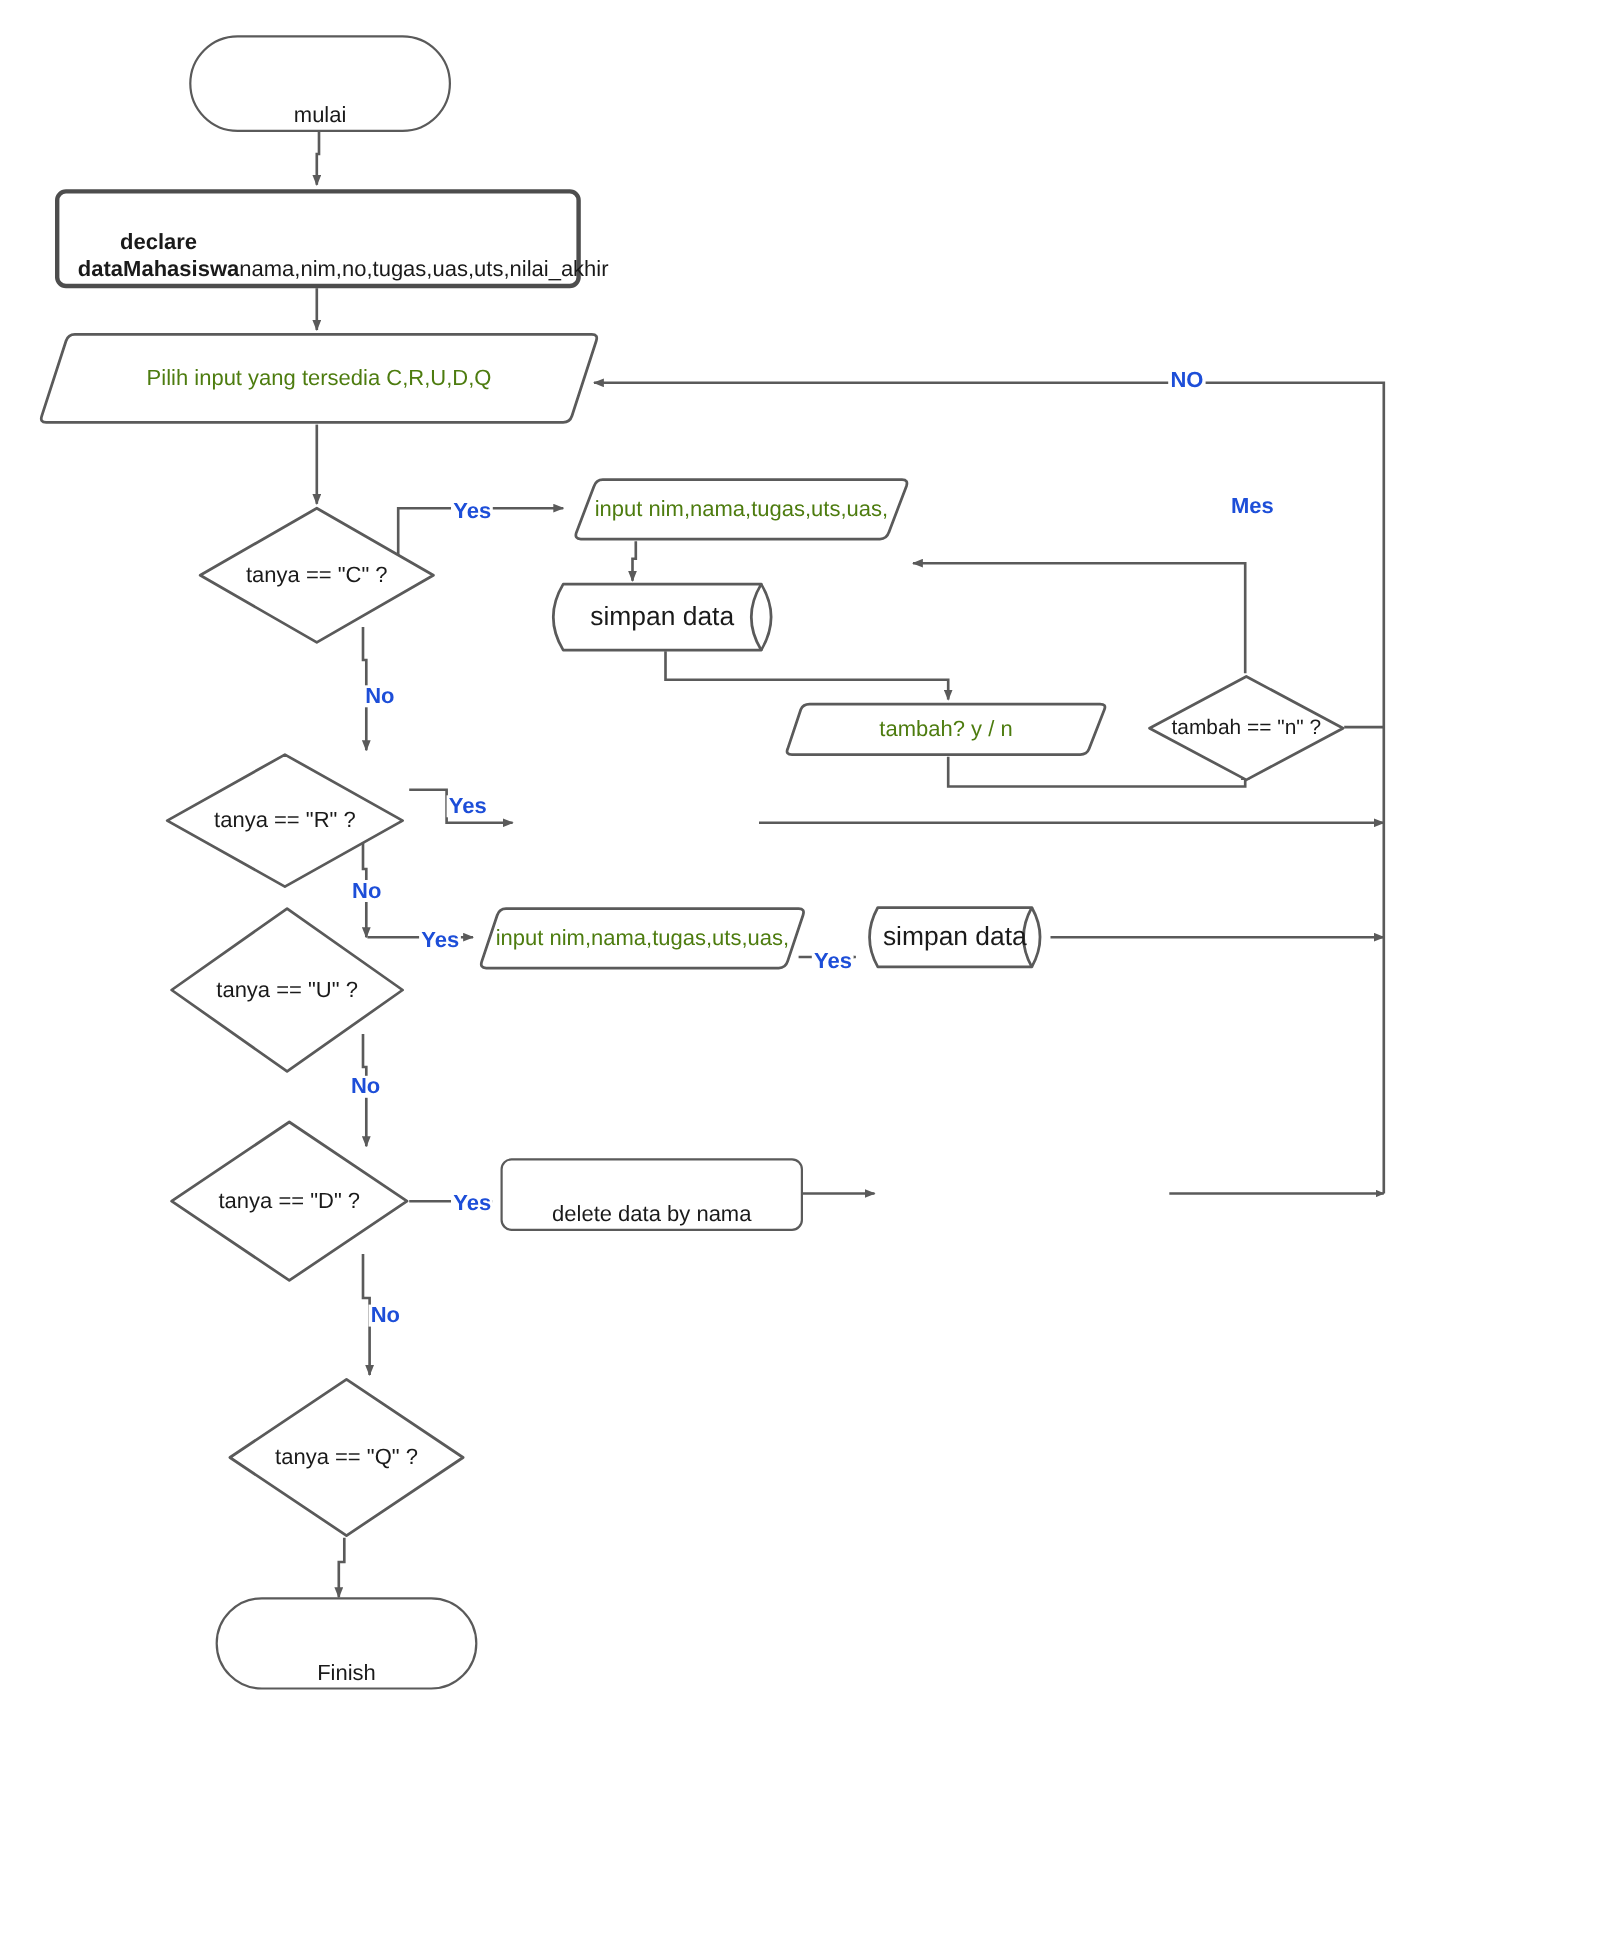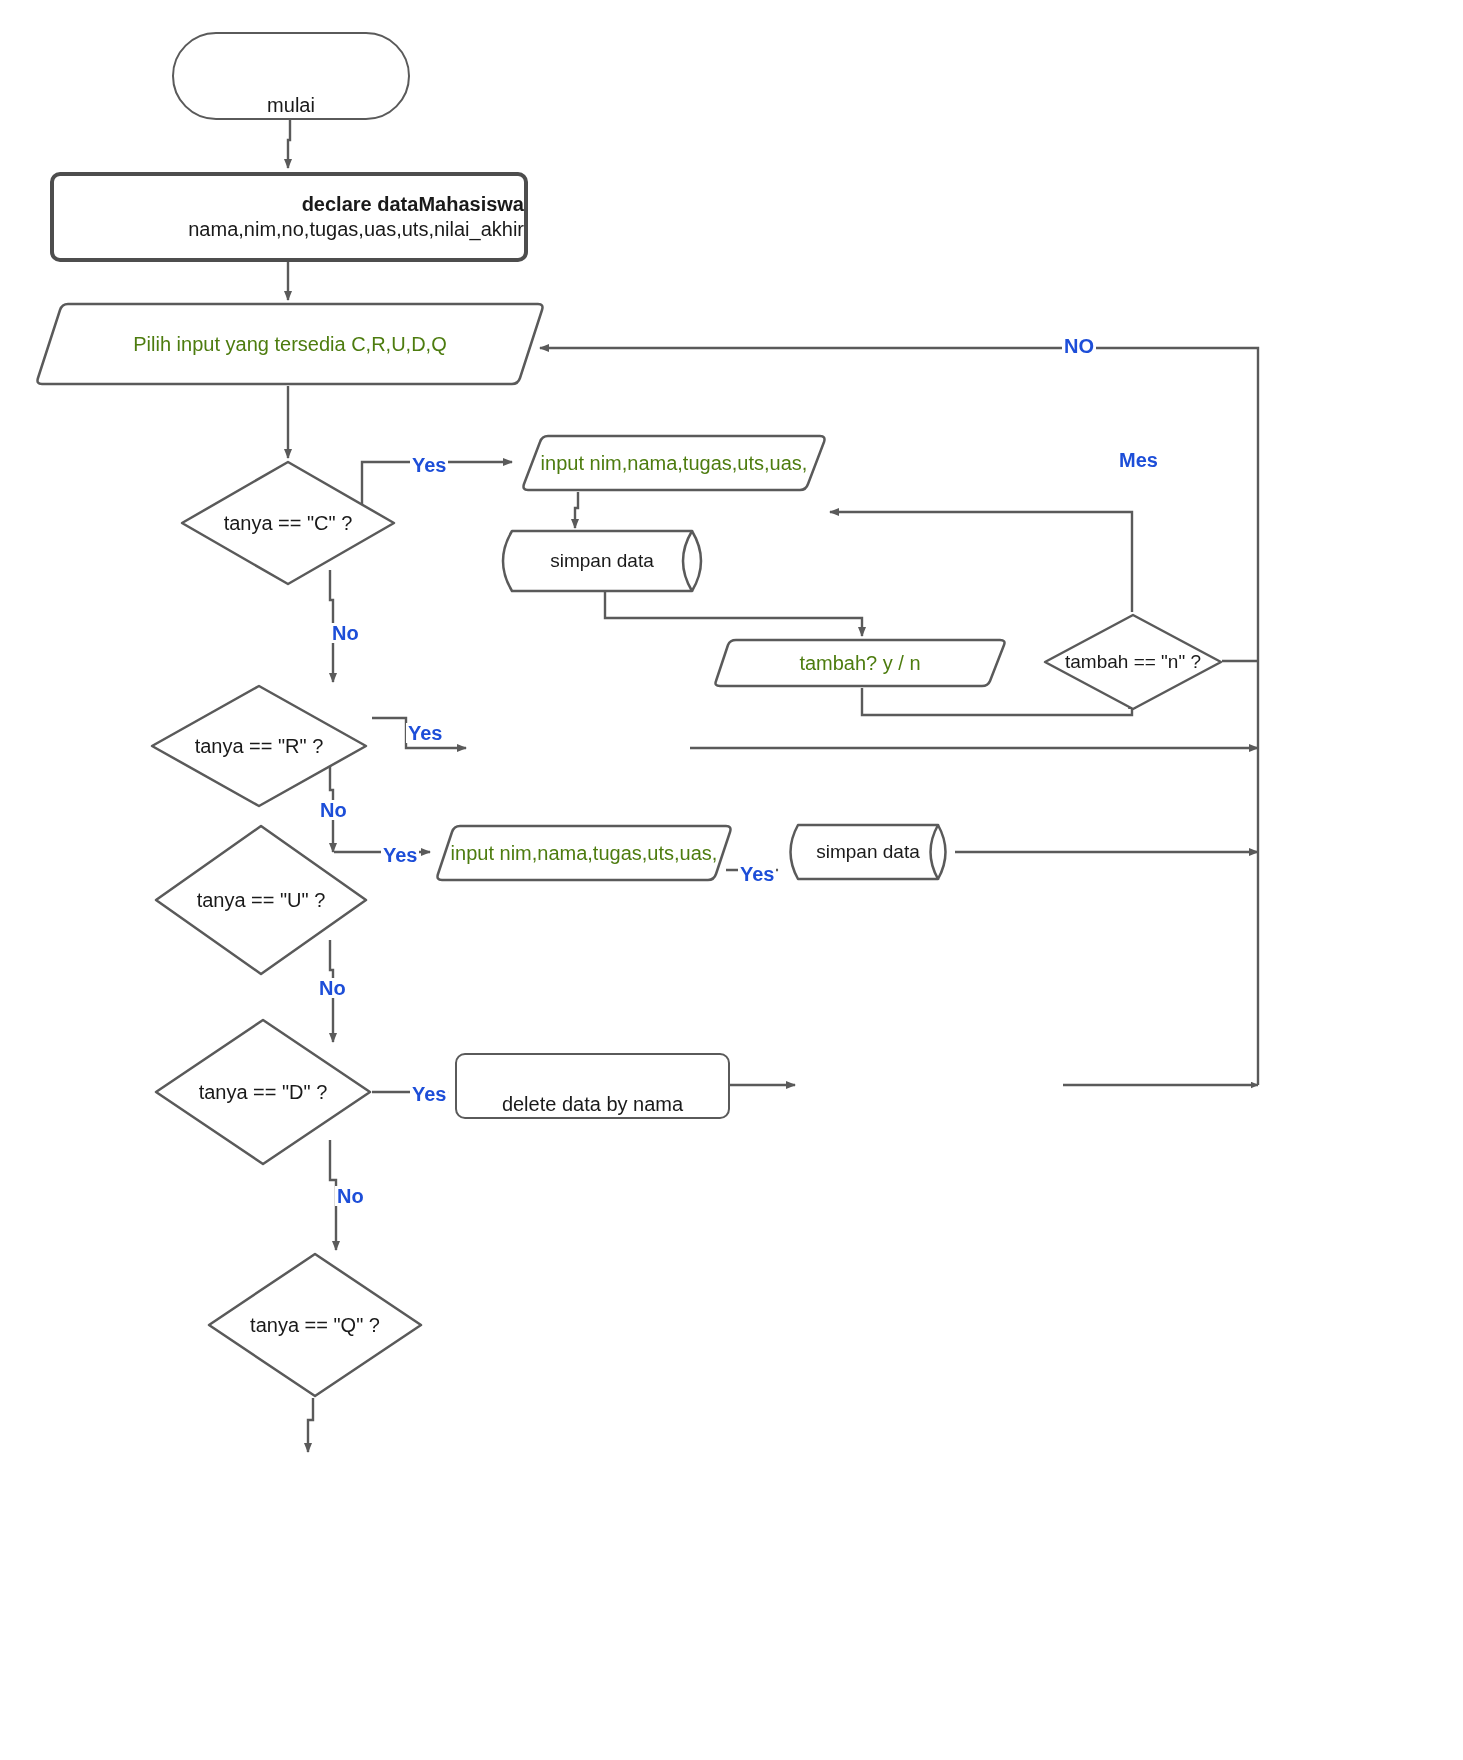--- a/index.html
+++ b/index.html
@@ -18,21 +18,21 @@
   .dia-wrap svg{position:absolute;left:0;top:0;}
   .dia-txt{position:absolute;left:0;top:0;width:100%;height:100%;display:flex;
            align-items:center;justify-content:center;font-size:20px;color:#1a1a1a;}
   .io-wrap{position:absolute;}
   .io-wrap svg{position:absolute;left:0;top:0;}
   .io-txt{position:absolute;left:0;top:0;width:100%;height:100%;display:flex;
           align-items:center;justify-content:center;font-size:20px;color:#4d7c0f;}
   .db-wrap{position:absolute;}
   .db-wrap svg{position:absolute;left:0;top:0;}
   .db-txt{position:absolute;left:0;top:0;width:100%;height:100%;display:flex;
-          align-items:center;justify-content:center;font-size:19px;color:#1a1a1a;}
+          align-items:center;justify-content:center;font-size:24px;color:#1a1a1a;}
   .l1{display:block;}
   .l2{display:block;}
   .bold-word{font-weight:600;}
 </style>
 </head>
 <body>
 
 <div id="canvas">
 
   <svg id="wires" viewBox="0 0 1463 1760" xmlns="http://www.w3.org/2000/svg">
@@ -91,21 +91,21 @@
       <path d="M330,1140 L330,1180 L336,1180 L336,1250" marker-end="url(#ah)"></path>
 
       <path d="M313,1398 L313,1420 L308,1420 L308,1452" marker-end="url(#ah)"></path>
     </g>
   </svg>
 
   <div class="node term" style="left:172px;top:32px;width:238px;height:88px;">
     <span>mulai</span>
   </div>
 
-  <div class="node proc-bold" style="left:50px;top:172px;width:478px;height:90px;flex-direction:column;padding-left:46px;">
+  <div class="node proc-bold" style="left:50px;top:172px;width:478px;height:90px;flex-direction:row;padding-left:46px;">
     <span class="l1 bold-word">declare dataMahasiswa</span>
     <span class="l2">nama,nim,no,tugas,uas,uts,nilai_akhir</span>
   </div>
 
   <div class="io-wrap" style="left:32px;top:300px;width:516px;height:88px;">
     <svg width="516" height="88" viewBox="0 0 516 88" xmlns="http://www.w3.org/2000/svg">
       <path d="M36,4 Q30,4 28,10 L6,78 Q4,84 10,84 L480,84 Q486,84 488,78 L510,10 Q512,4 506,4 Z" fill="#fff" stroke="#5a5a5a" stroke-width="2.5" stroke-linejoin="round"></path>
     </svg>
     <div class="io-txt">Pilih input yang tersedia C,R,U,D,Q</div>
   </div>
@@ -188,20 +188,23 @@
   </div>
 
 
   <div class="dia-wrap" style="left:205px;top:1250px;width:220px;height:150px;">
     <svg width="220" height="150" viewBox="0 0 220 150" xmlns="http://www.w3.org/2000/svg">
       <path d="M110,4 L216,75 L110,146 L4,75 Z" fill="#fff" stroke="#5a5a5a" stroke-width="2.5" stroke-linejoin="round"></path>
     </svg>
     <div class="dia-txt">tanya == "Q" ?</div>
   </div>
 
+  <div class="node term" style="left:196px;top:1452px;width:238px;height:84px;">
+    <span>Finish</span>
+  </div>
 
   <div class="label-edge" style="left:410px;top:455px;">Yes</div>
   <div class="label-edge" style="left:330px;top:623px;">No</div>
 
   <div class="label-edge" style="left:406px;top:723px;">Yes</div>
   <div class="label-edge" style="left:318px;top:800px;">No</div>
 
   <div class="label-edge" style="left:381px;top:845px;">Yes</div>
   <div class="label-edge" style="left:738px;top:864px;">Yes</div>
   <div class="label-edge" style="left:317px;top:978px;">No</div>

